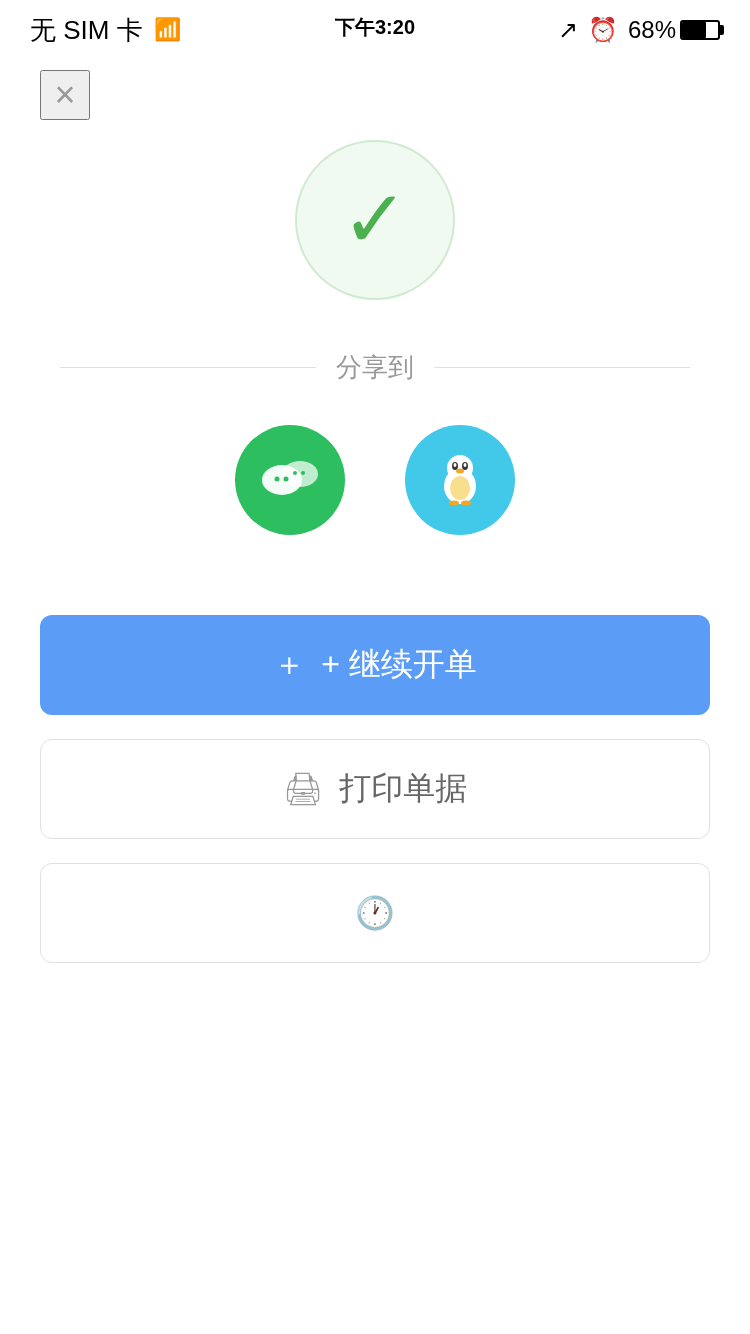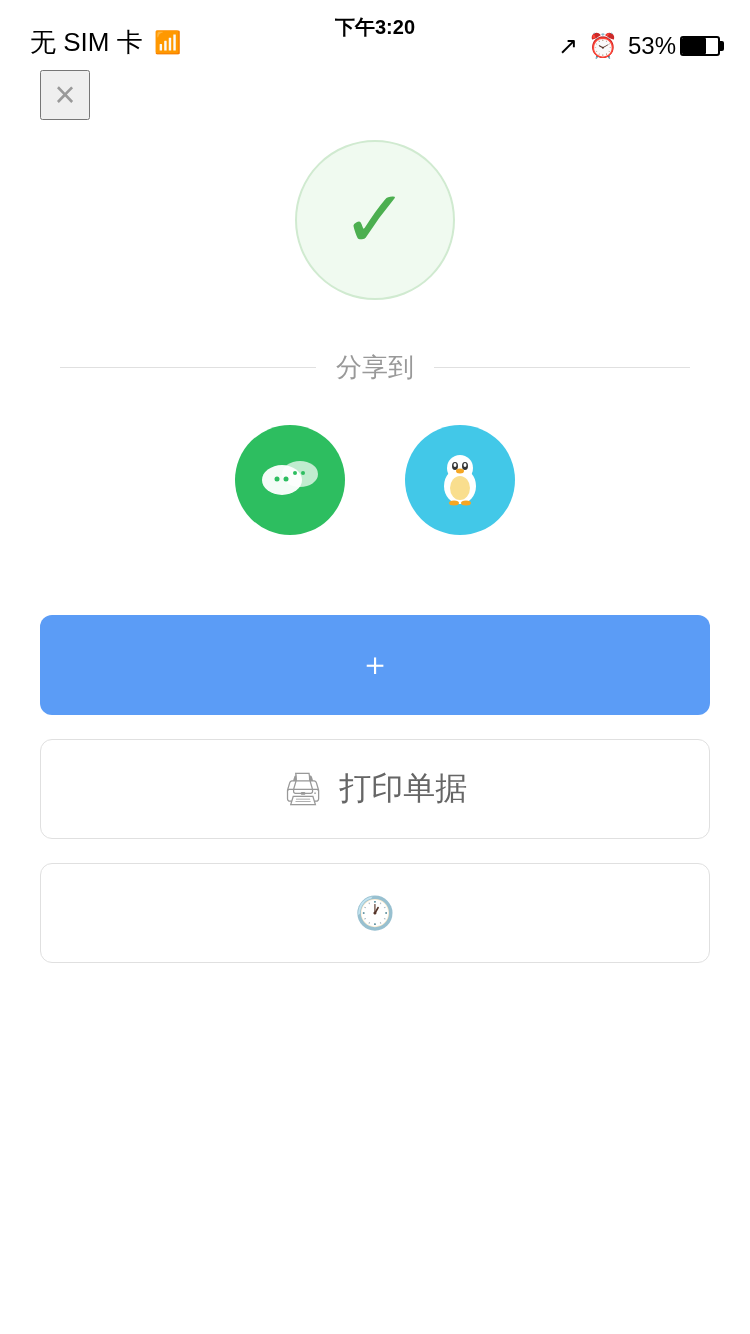--- a/index.html
+++ b/index.html
@@ -16,21 +16,21 @@
       font-family: -apple-system, 'PingFang SC', 'Helvetica Neue', Arial, sans-serif;
       position: relative;
     }
 
     
     .status-bar {
       width: 100%;
       height: 60px;
       background: #ffffff;
       display: flex;
-      align-items: flex-end;
+      align-items: center;
       justify-content: space-between;
       padding: 0 30px;
     }
 
     .status-left {
       font-size: 26px;
       color: #000;
       font-weight: 500;
       display: flex;
       align-items: center;
@@ -262,21 +262,21 @@
 <div class="status-bar">
   <div class="status-left">
     <span>无 SIM 卡</span>
     <span class="wifi-icon">📶</span>
   </div>
   <div class="status-center">下午3:20</div>
   <div class="status-right">
     <span>↗</span>
     <span>⏰</span>
     <div class="battery-block">
-      <span>53%</span>
+      <span>68%</span>
       <div class="battery-rect">
         <div class="battery-fill"></div>
       </div>
     </div>
   </div>
 </div>
 
 <button class="close-btn">
   <span class="close-x">×</span>
 </button>
@@ -329,20 +329,21 @@
 
         <ellipse cx="24" cy="53" rx="5" ry="2.5" fill="#f5a623"></ellipse>
         <ellipse cx="36" cy="53" rx="5" ry="2.5" fill="#f5a623"></ellipse>
       </svg>
     </button>
   </div>
 
   <div class="actions">
     <button class="action-btn btn-primary">
       <span class="btn-icon">＋</span>
+      <span>+ 继续开单</span>
     </button>
 
     <button class="action-btn btn-secondary">
       <span class="btn-icon">🖨</span>
       <span>打印单据</span>
     </button>
 
     <button class="action-btn btn-secondary">
       <span class="btn-icon">🕐</span>
     </button>

